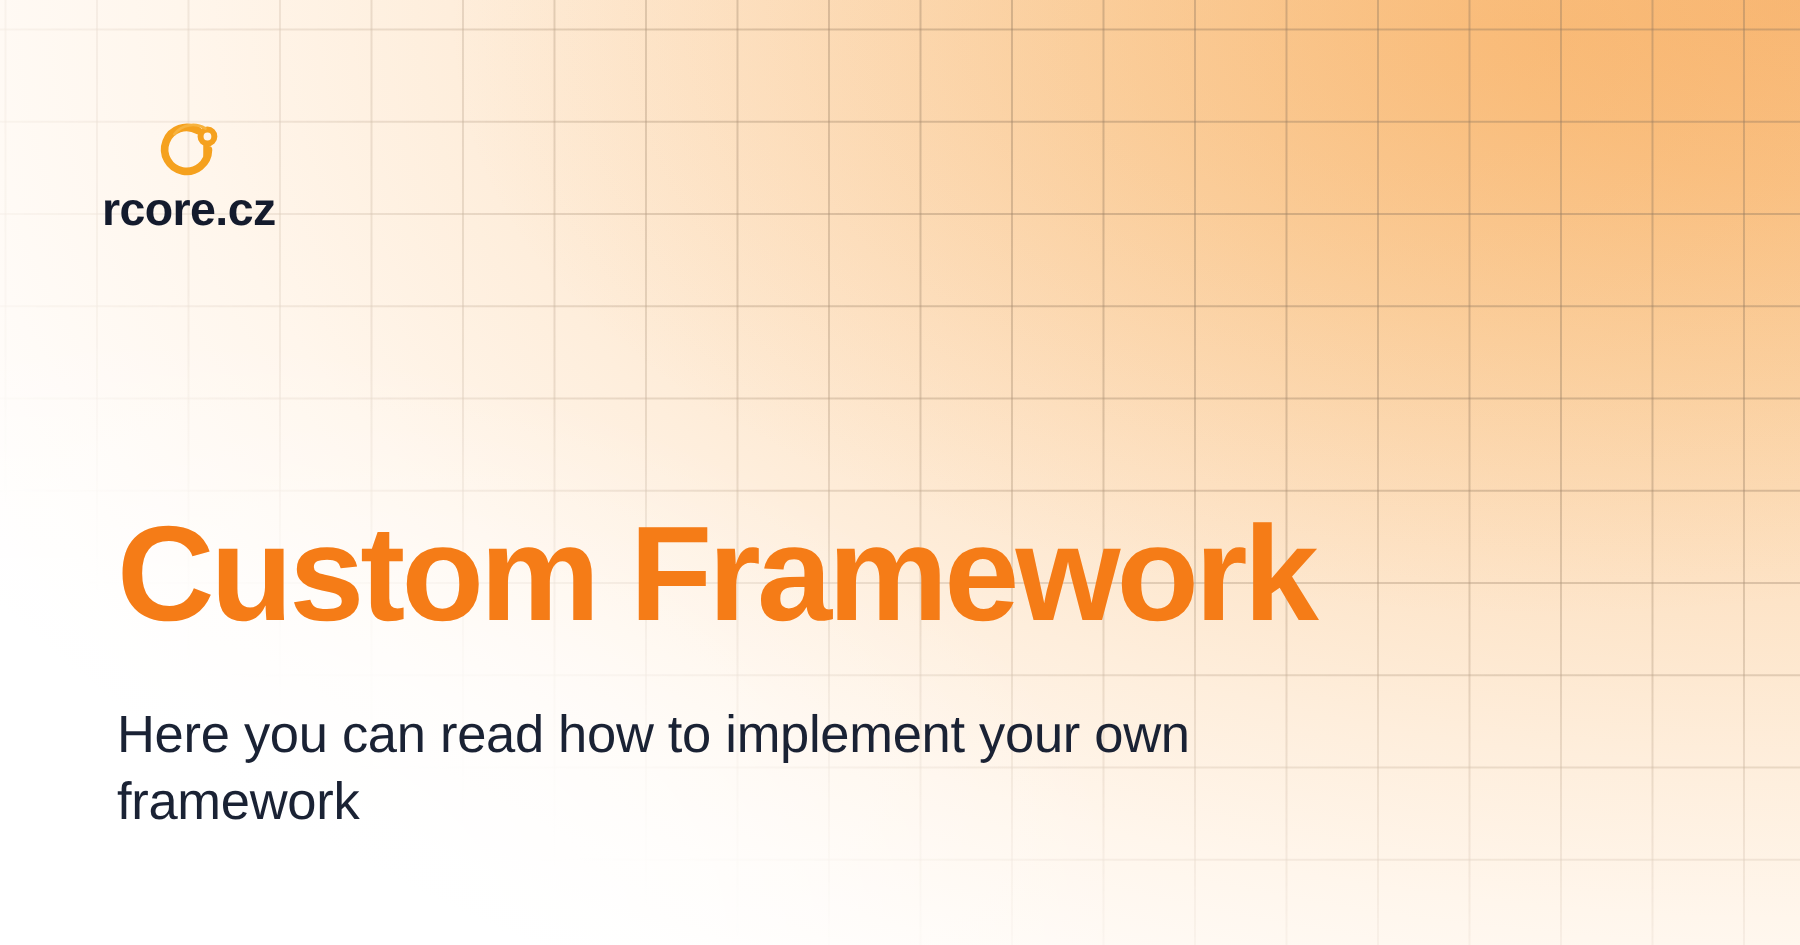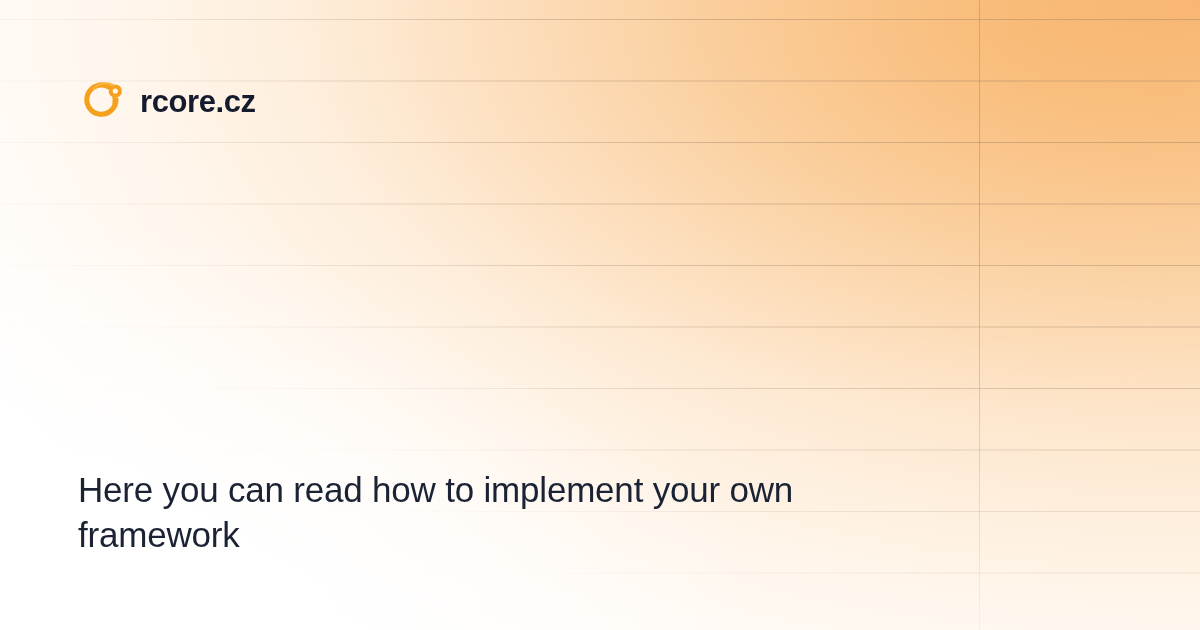--- a/index.html
+++ b/index.html
@@ -96,25 +96,25 @@
   }
 
   
   .content {
     position: absolute;
     inset: 0;
   }
 
   .brand {
     position: absolute;
-    left: 80px;
+    left: 68px;
     top: 78px;
     display: flex;
     align-items: center;
-    gap: 14px;
+    flex-direction: column;
   }
 
   .brand-mark {
     width: 46px;
     height: 46px;
     display: block;
     flex: 0 0 auto;
   }
 
   .brand-name {
@@ -174,17 +174,18 @@
         <circle cx="35.3" cy="13.0" r="4.6" fill="none" stroke="#f5a11e" stroke-width="4.0"></circle>
 
         <path d="M13.3 11.4
                  A15.6 15.6 0 0 1 33.9 7.6" fill="none" stroke="#f7b33f" stroke-width="1.9" stroke-linecap="round"></path>
 
         <path d="M34.2 19.6 L34.2 25.4" fill="none" stroke="#f5a11e" stroke-width="3.4" stroke-linecap="round"></path>
       </svg>
       <span class="brand-name">rcore.cz</span>
     </div>
 
+    <h1 class="headline">Custom Framework</h1>
 
     <p class="subtitle">Here you can read how to implement your own framework</p>
 
   </div>
 </div>
 
 </body></html>

